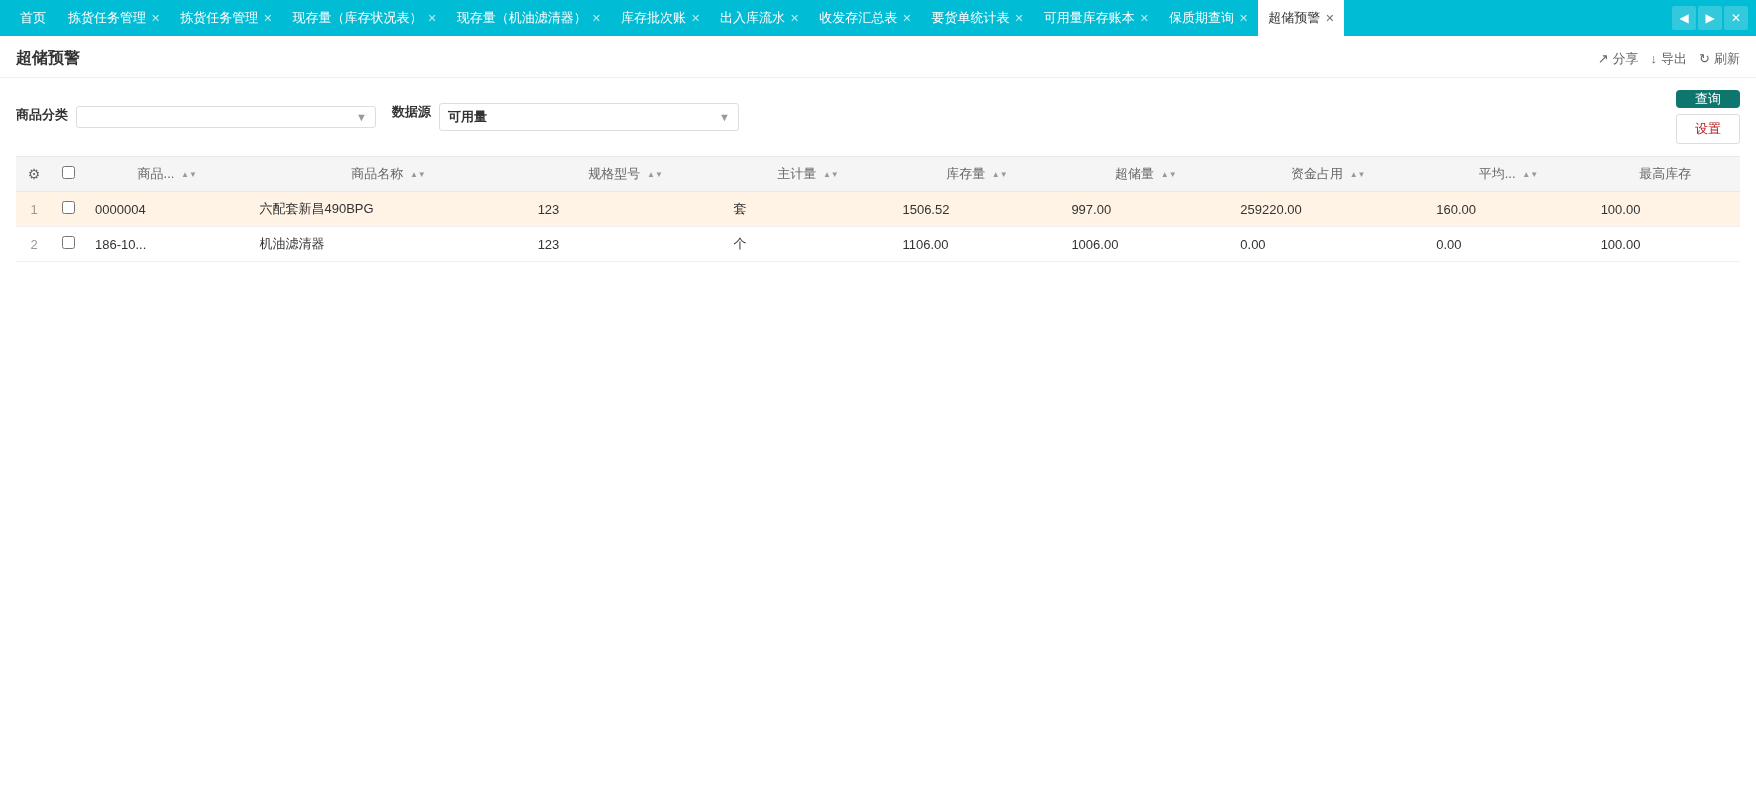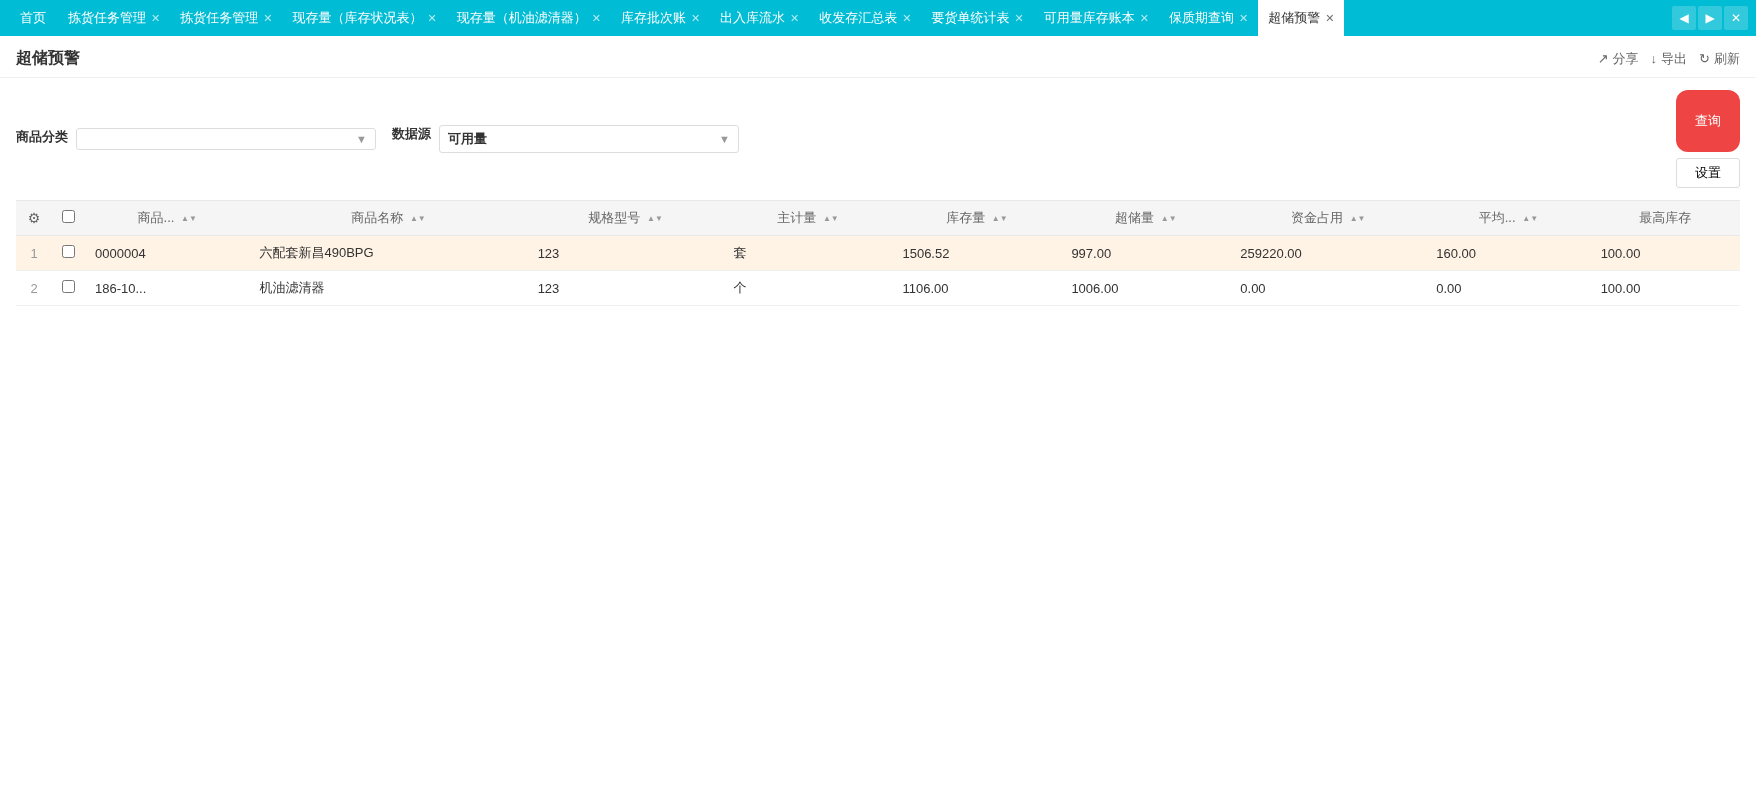--- a/index.html
+++ b/index.html
@@ -121,31 +121,31 @@
       border-radius: 3px;
       padding: 4px 8px;
       min-width: 200px;
       cursor: pointer;
       background: #fff;
       justify-content: space-between;
     }
     .filter-select .arrow { color: #999; font-size: 11px; }
 
     .btn-query {
-      background: #ef4444;
+      background: #0f766e;
       color: #fff;
       border: none;
-      padding: 22px 18px;
-      border-radius: 12px;
+      padding: 0 18px;
+      border-radius: 4px;
       cursor: pointer;
       font-size: 13px;
     }
     .btn-settings {
       background: #fff;
-      color: #000000;
+      color: #b91c1c;
       border: 1px solid #ddd;
       padding: 5px 18px;
       border-radius: 3px;
       cursor: pointer;
       font-size: 13px;
     }
 
     
     .table-container {
       padding: 0 16px;

